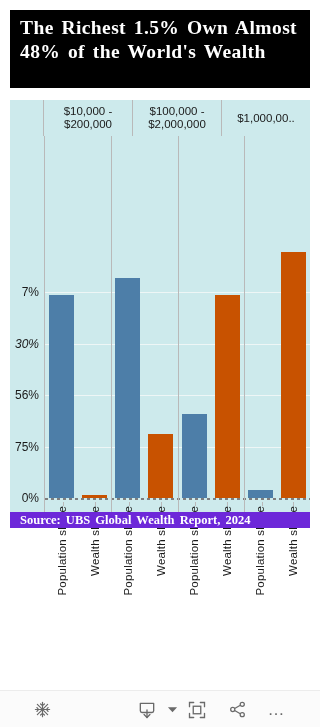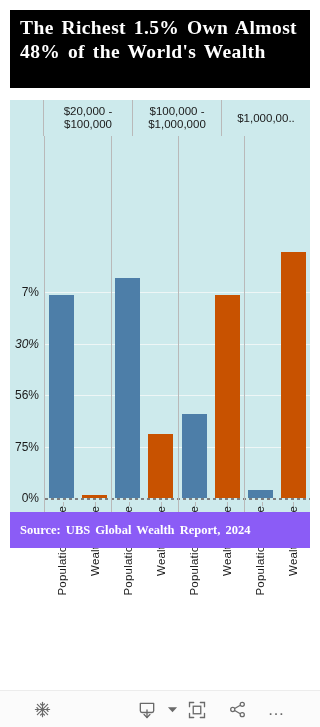--- a/index.html
+++ b/index.html
@@ -222,22 +222,22 @@
     height: 4px;
     background: #b9b9b9;
   }
 
   
   #source-bar {
     position: absolute;
     left: 10px;
     top: 512px;
     width: 300px;
-    height: 36px;
-    background: #8b5cf6;
+    height: 16px;
+    background: #6d28d9;
     box-sizing: border-box;
     display: flex;
     align-items: center;
     padding-left: 10px;
   }
   #source-text {
     font-family: "Liberation Serif", serif;
     font-weight: bold;
     font-size: 12.5px;
     color: #ffffff;
@@ -277,24 +277,24 @@
 
 <div id="title-block">
   <div id="chart-title">The Richest 1.5% Own Almost 48% of the World's Wealth</div>
 </div>
 
 <div id="plot-panel">
 
   <div id="group-header">
     <div class="axis-gutter"></div>
     <div class="group-head">
-        <span>$20,000 - $100,000</span>
+        <span>$10,000 - $200,000</span>
       </div>
     <div class="group-head">
-        <span>$100,000 - $1,000,000</span>
+        <span>$100,000 - $2,000,000</span>
       </div>
     <div class="group-head">
         <span>$1,000,00..</span>
       </div>
   </div>
 
   <div id="plot-body">
     <div id="y-axis">
         <div class="y-tick-label" style="top: 362px;">0%</div>
         <div class="y-tick-label" style="top: 310.5px;">75%</div>

